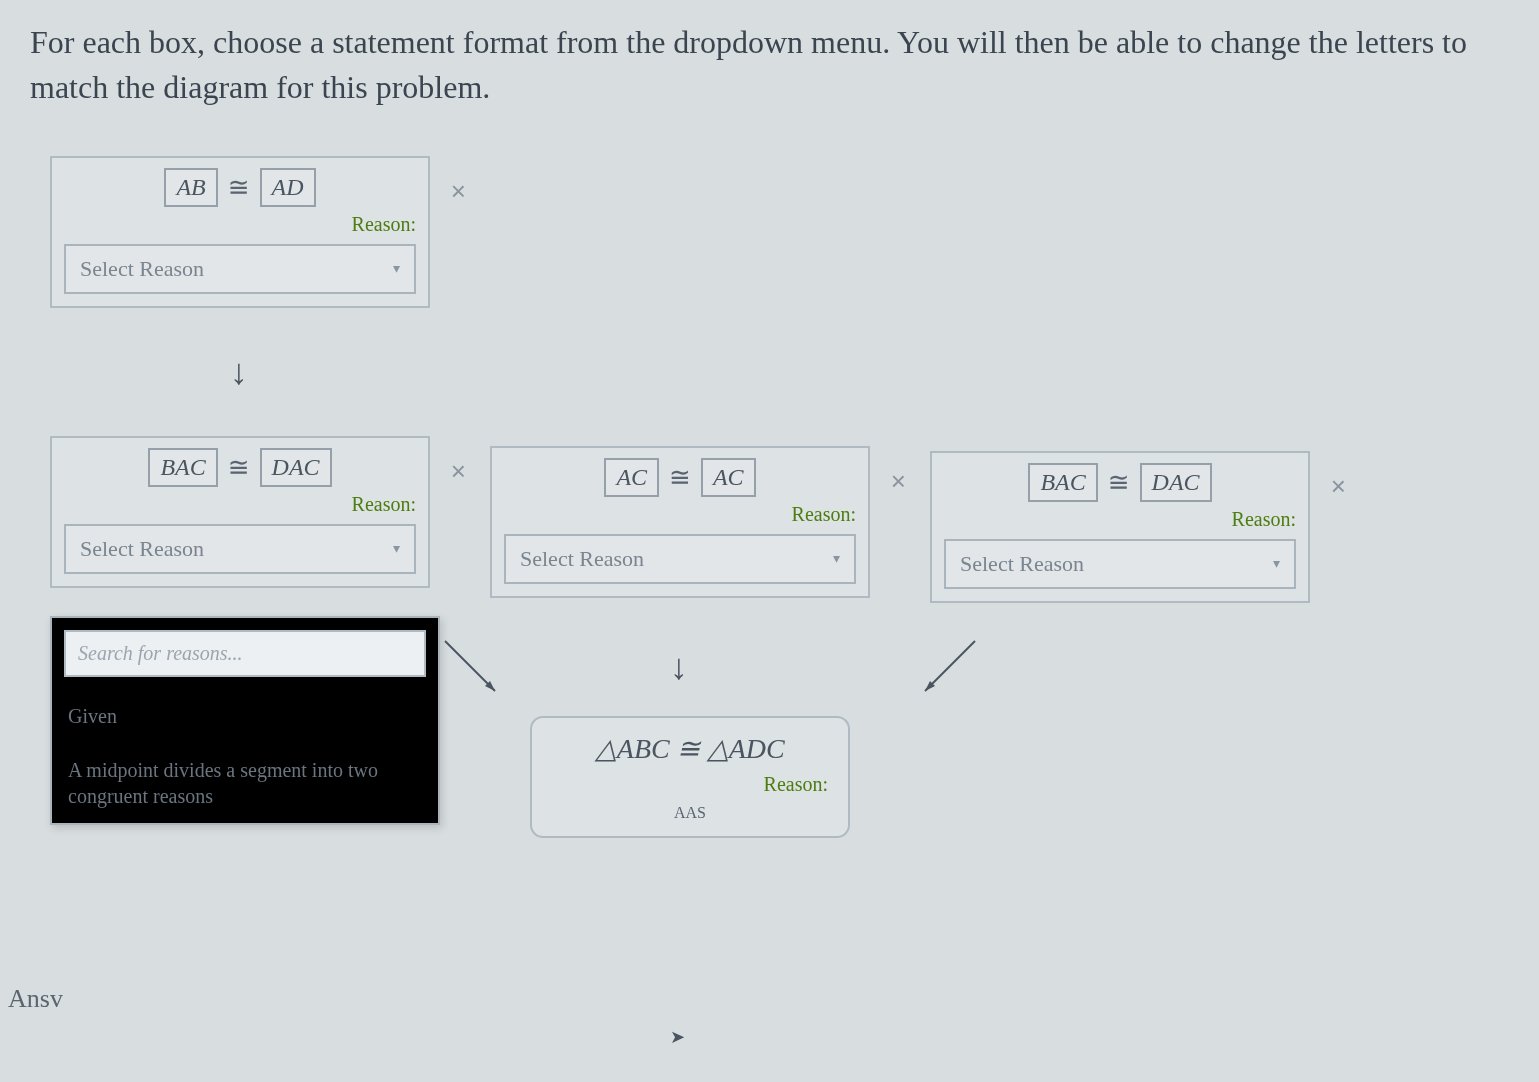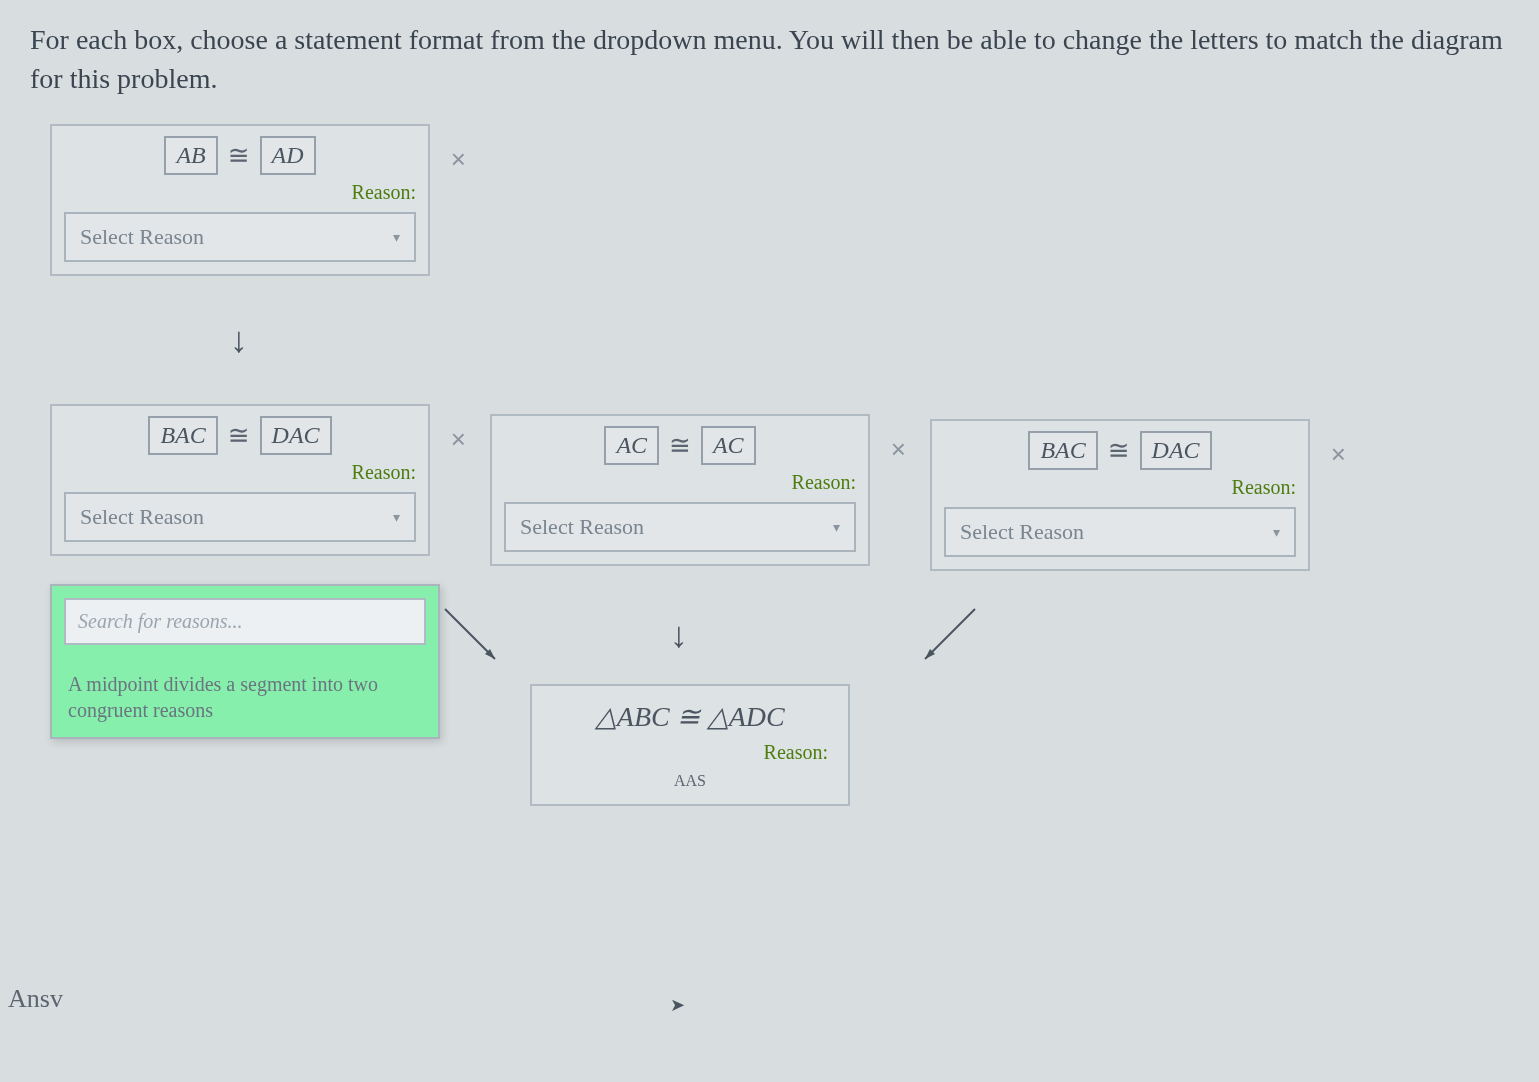--- a/index.html
+++ b/index.html
@@ -7,23 +7,23 @@
       font-family: Georgia, serif;
       background: #d8dde0;
       color: #4a5560;
       padding: 20px 10px;
       width: 1539px;
       height: 1082px;
       position: relative;
       overflow: hidden;
     }
     .instructions {
-      font-size: 28px;
+      font-size: 32px;
       color: #3a4550;
-      margin-bottom: 26px;
+      margin-bottom: 46px;
       line-height: 1.4;
       padding: 0 20px;
     }
     .proof-area {
       position: relative;
       padding: 0 30px;
     }
     .proof-box {
       border: 2px solid #b0bac2;
       background: #dde2e5;
@@ -83,21 +83,21 @@
       cursor: pointer;
       font-family: sans-serif;
     }
     .arrow {
       position: absolute;
       font-size: 36px;
       color: #4a5560;
     }
     .dropdown-panel {
       position: absolute;
-      background: #86efac;
+      background: #000000;
       border: 2px solid #aab4bc;
       width: 390px;
       box-shadow: 2px 3px 8px rgba(0,0,0,0.15);
     }
     .search-box {
       margin: 12px;
       border: 2px solid #b0bac2;
       padding: 10px 12px;
       font-size: 20px;
       color: #9aa5b0;
@@ -207,36 +207,37 @@
     <div class="reason-label">Reason:</div>
     <div class="reason-select">
       <span>Select Reason</span>
       <span class="chevron">▾</span>
     </div>
     <span class="remove-x">×</span>
   </div>
 
   <div class="dropdown-panel" style="left:40px; top:460px;">
     <div class="search-box">Search for reasons...</div>
+    <div class="dropdown-item">Given</div>
     <div class="dropdown-item">A midpoint divides a segment into two congruent reasons</div>
   </div>
 
   <svg class="diag-arrow" style="left:430px; top:480px;">
     <line x1="5" y1="5" x2="55" y2="55" stroke="#4a5560" stroke-width="2"></line>
     <polygon points="55,55 45,50 50,45" fill="#4a5560"></polygon>
   </svg>
 
   <span class="arrow" style="left:660px; top:490px;">↓</span>
 
   <svg class="diag-arrow" style="left:900px; top:480px;">
     <line x1="65" y1="5" x2="15" y2="55" stroke="#4a5560" stroke-width="2"></line>
     <polygon points="15,55 25,50 20,45" fill="#4a5560"></polygon>
   </svg>
 
-  <div class="conclusion-box" style="left:520px; top:560px; width:320px;">
+  <div class="conclusion-box" style="left:520px; top:560px; width:320px;border-radius:13px;">
     <div class="conclusion-statement">
       <span>△ABC</span>
       <span>≅</span>
       <span>△ADC</span>
     </div>
     <div class="reason-label">Reason:</div>
     <div class="conclusion-reason">AAS</div>
   </div>
 
   <span class="cursor-icon" style="left:660px; top:870px;">➤</span>

